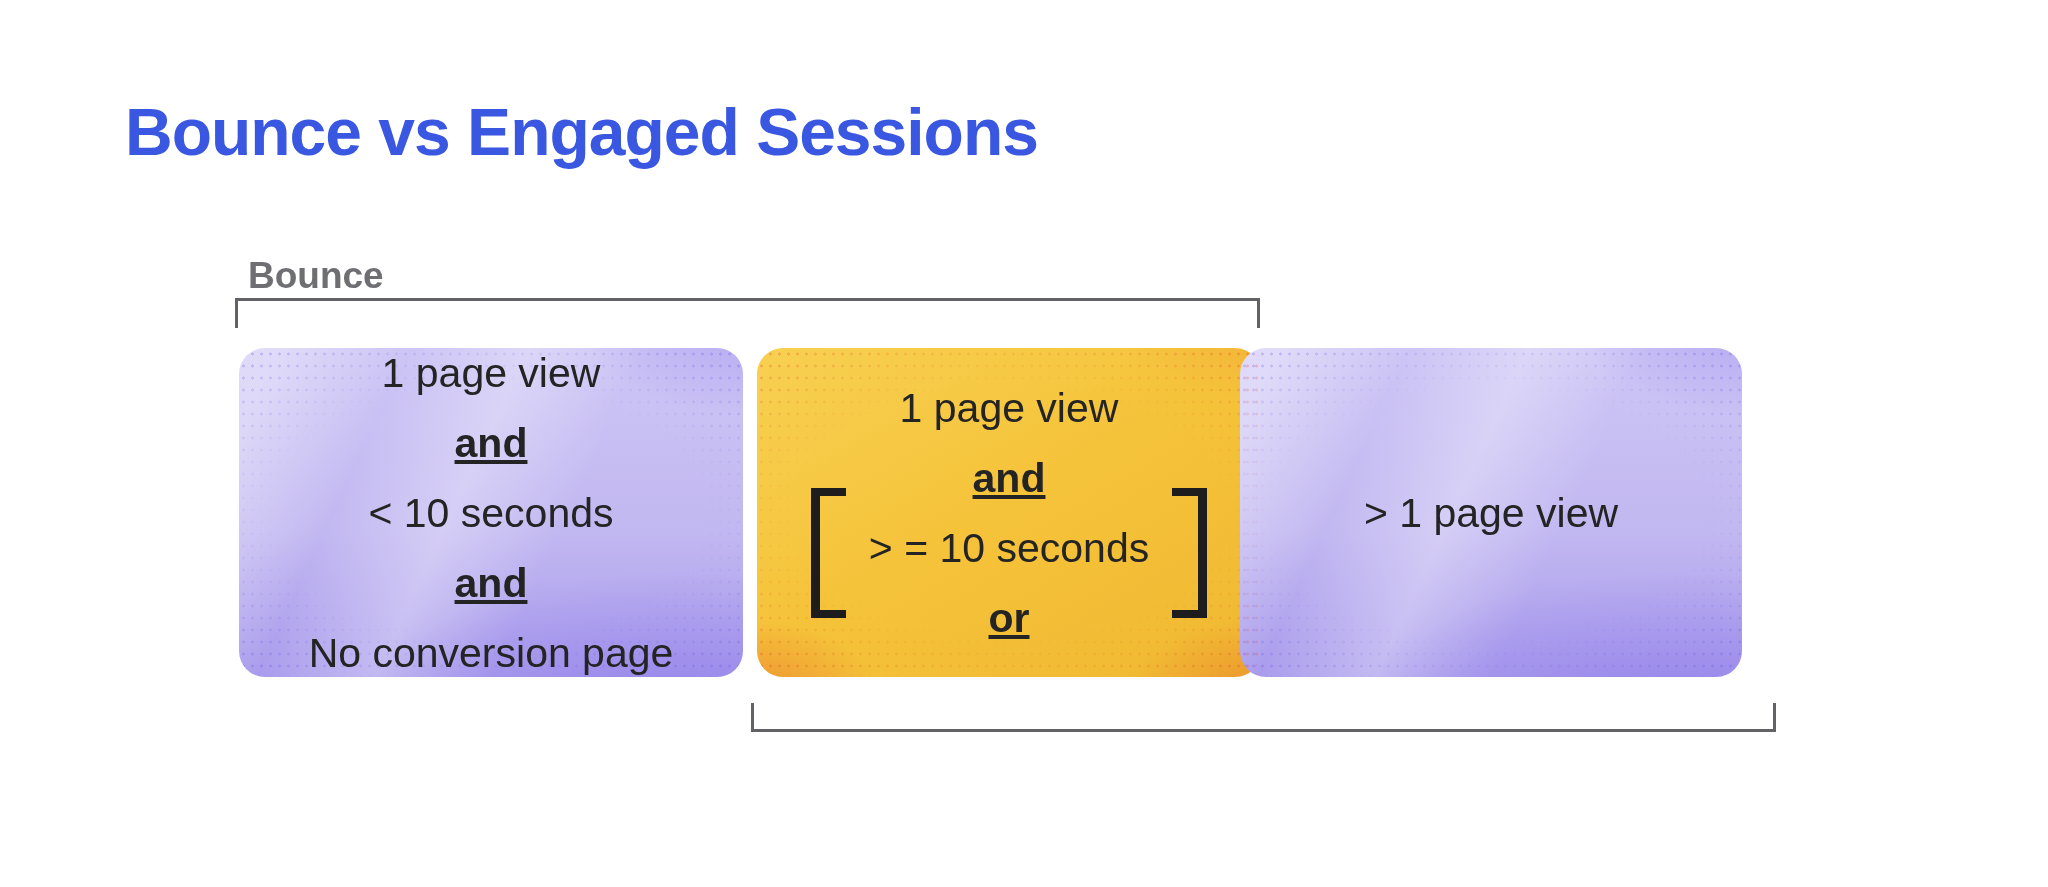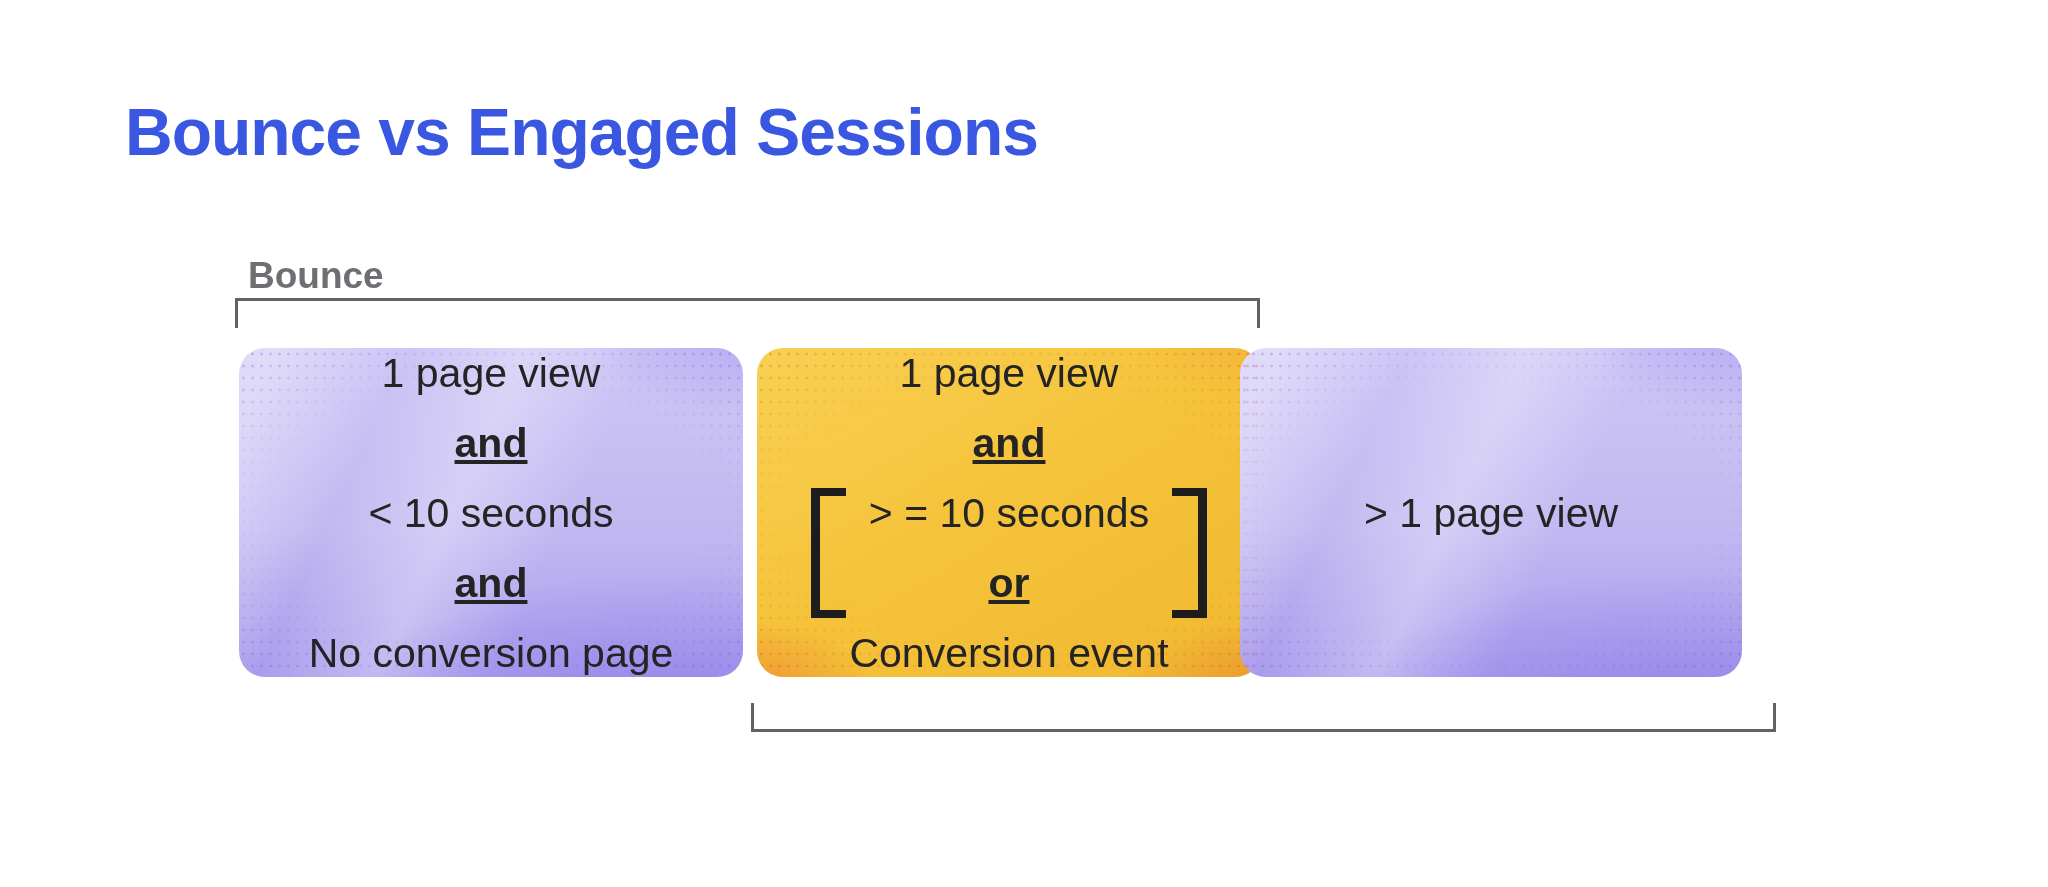--- a/index.html
+++ b/index.html
@@ -166,21 +166,20 @@
   </div>
 
   <div class="box gold b2">
     <div class="math-bracket left"></div>
     <div class="math-bracket right"></div>
     <div class="lines">
       <span class="line">1 page view</span>
       <span class="line bold">and</span>
       <span class="line">&gt; = 10 seconds</span>
       <span class="line bold">or</span>
-      <span class="line">Conversion event</span>
     </div>
   </div>
 
   <div class="box purple b3">
     <div class="lines">
       <span class="line">&gt; 1 page view</span>
     </div>
   </div>
 
   <div class="range-bracket bottom"></div>

